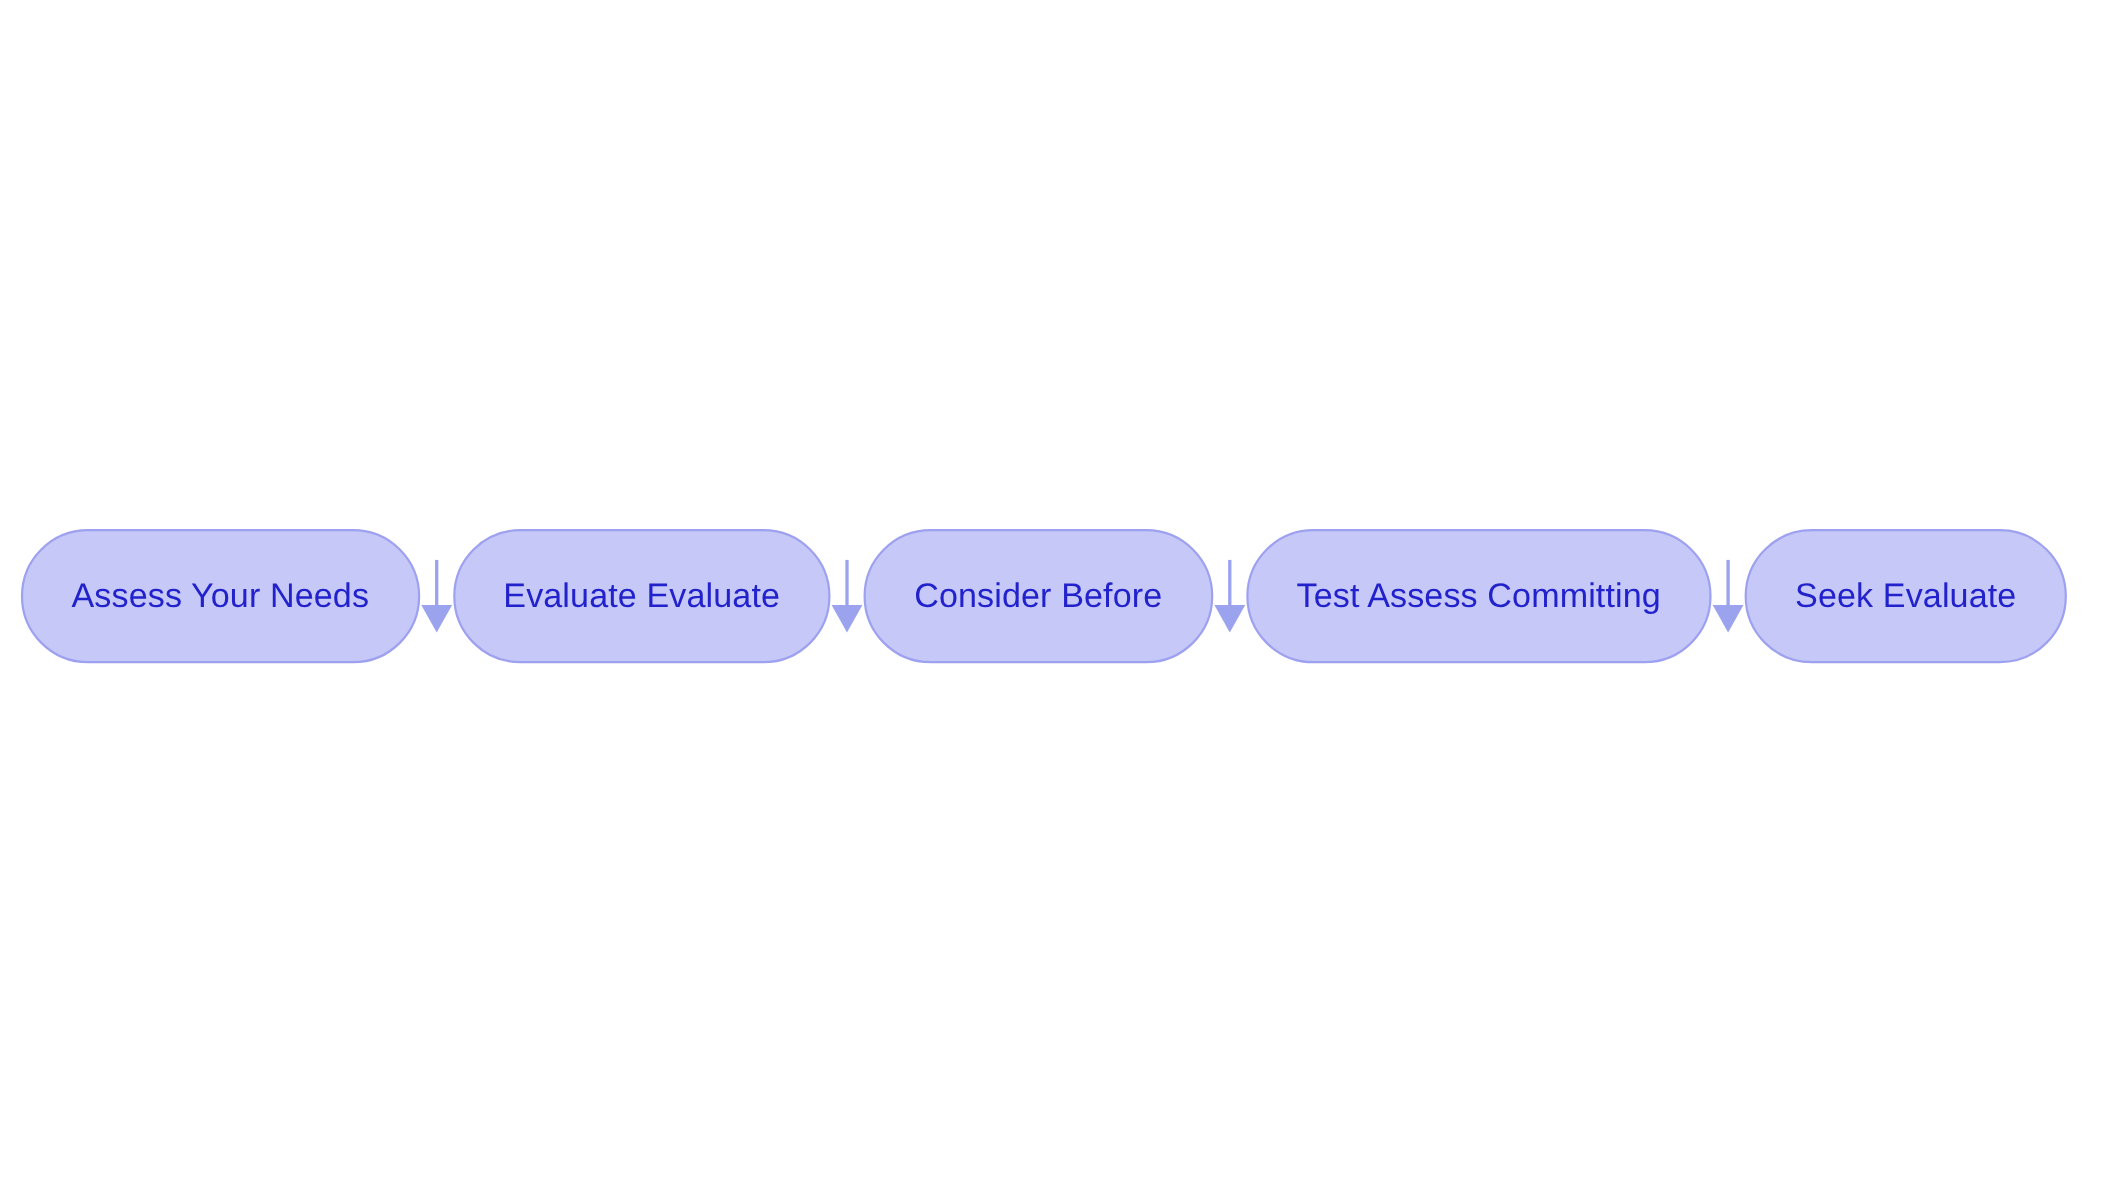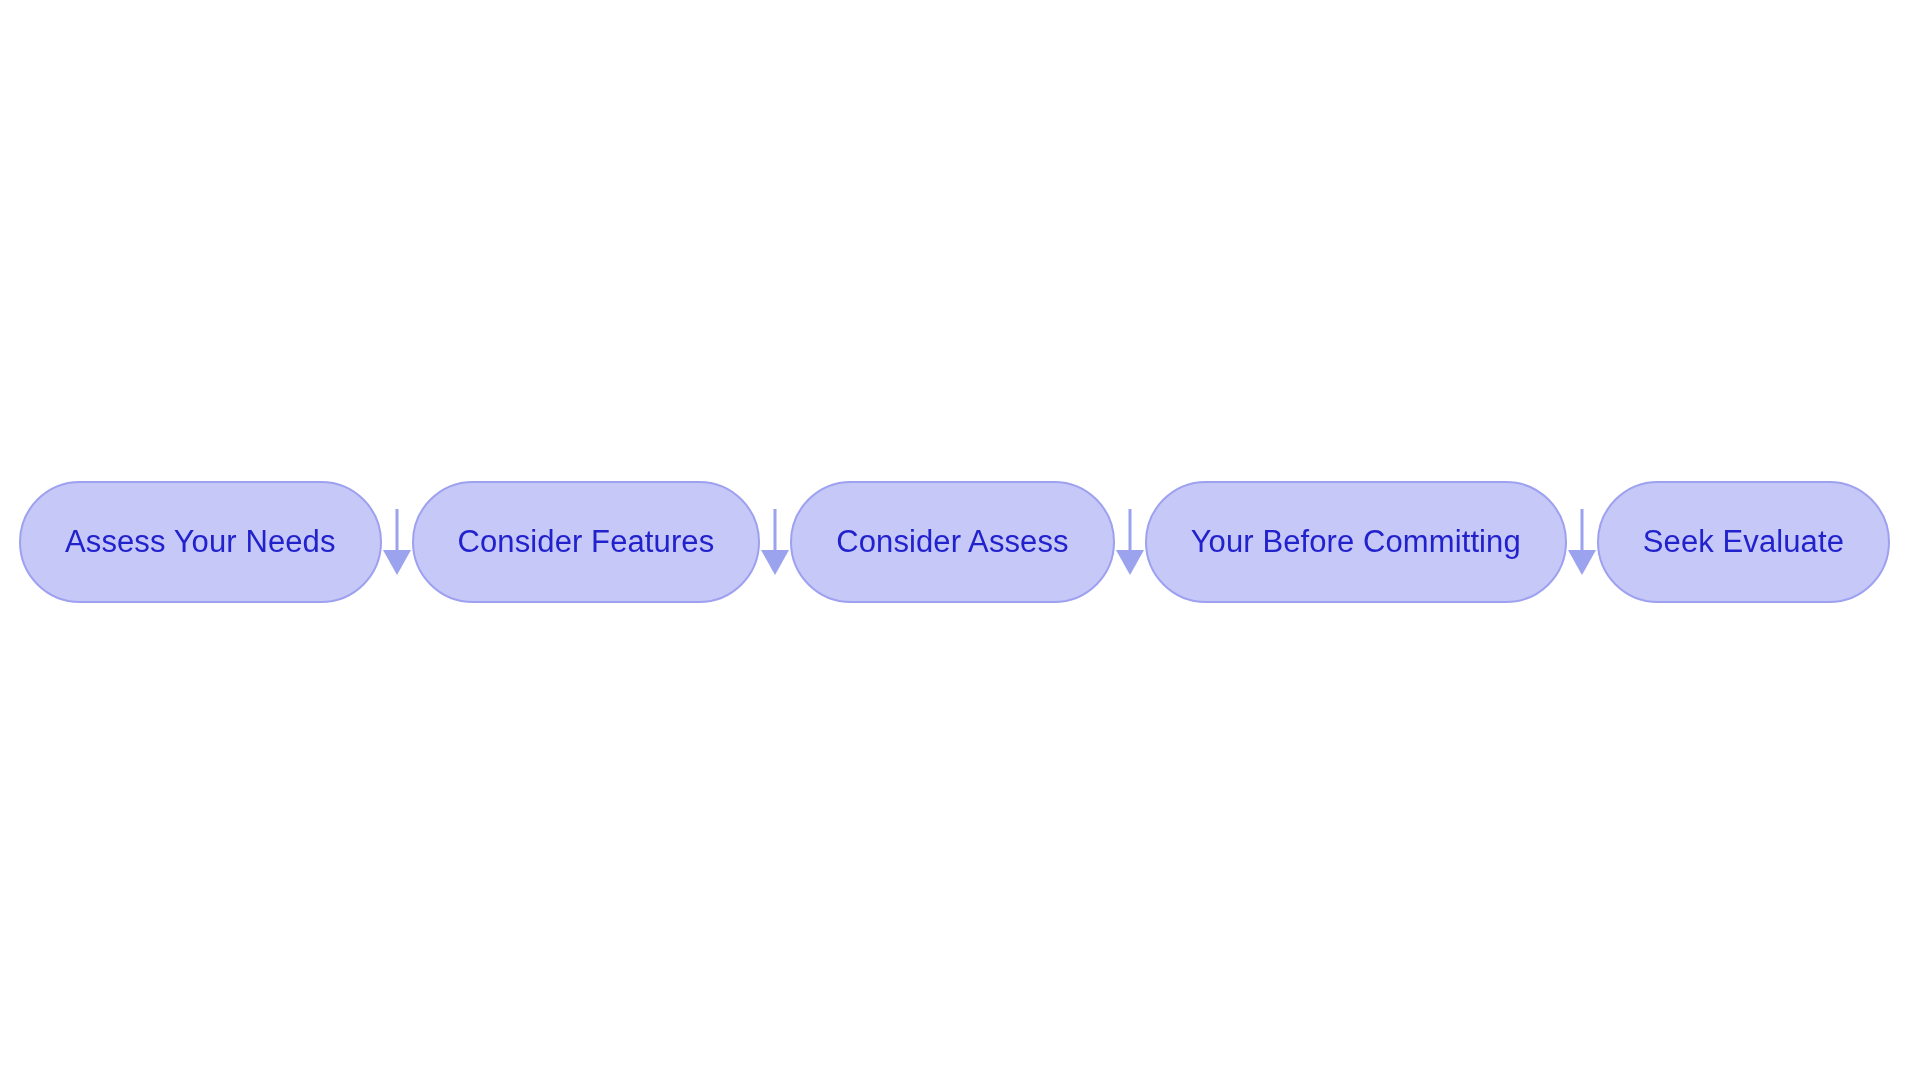--- a/index.html
+++ b/index.html
@@ -99,39 +99,39 @@
     <div class="flow-node">
       <span class="flow-node-label">Assess Your Needs</span>
     </div>
 
     <div class="flow-arrow">
       <div class="arrow-shaft"></div>
       <div class="arrow-head"></div>
     </div>
 
     <div class="flow-node">
-      <span class="flow-node-label">Consider Features</span>
+      <span class="flow-node-label">Evaluate Evaluate</span>
     </div>
 
     <div class="flow-arrow">
       <div class="arrow-shaft"></div>
       <div class="arrow-head"></div>
     </div>
 
     <div class="flow-node">
-      <span class="flow-node-label">Consider Assess</span>
+      <span class="flow-node-label">Consider Before</span>
     </div>
 
     <div class="flow-arrow">
       <div class="arrow-shaft"></div>
       <div class="arrow-head"></div>
     </div>
 
     <div class="flow-node">
-      <span class="flow-node-label">Your Before Committing</span>
+      <span class="flow-node-label">Test Assess Committing</span>
     </div>
 
     <div class="flow-arrow">
       <div class="arrow-shaft"></div>
       <div class="arrow-head"></div>
     </div>
 
     <div class="flow-node">
       <span class="flow-node-label">Seek Evaluate</span>
     </div>

